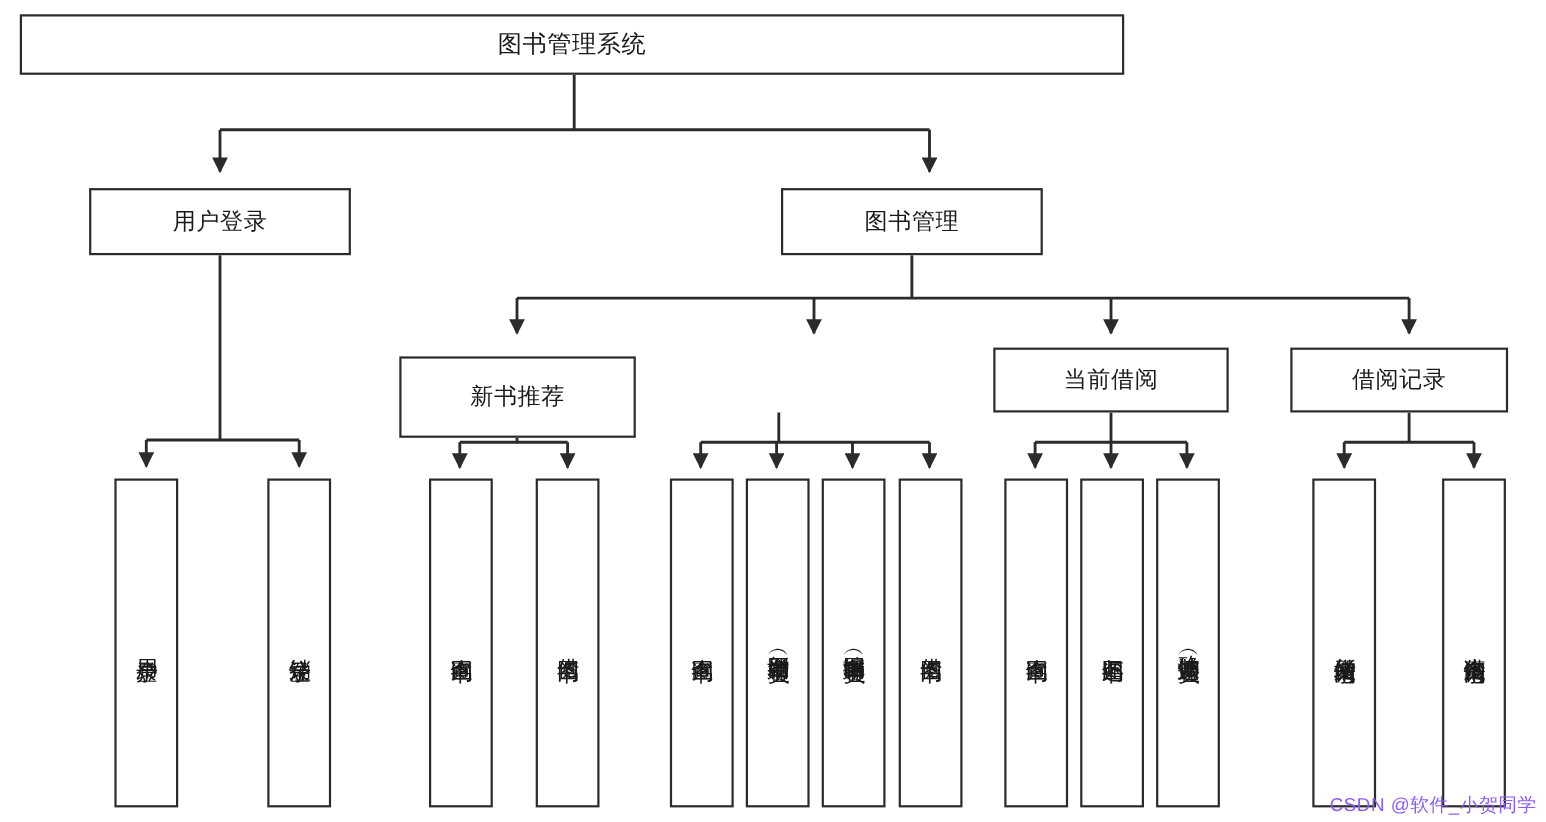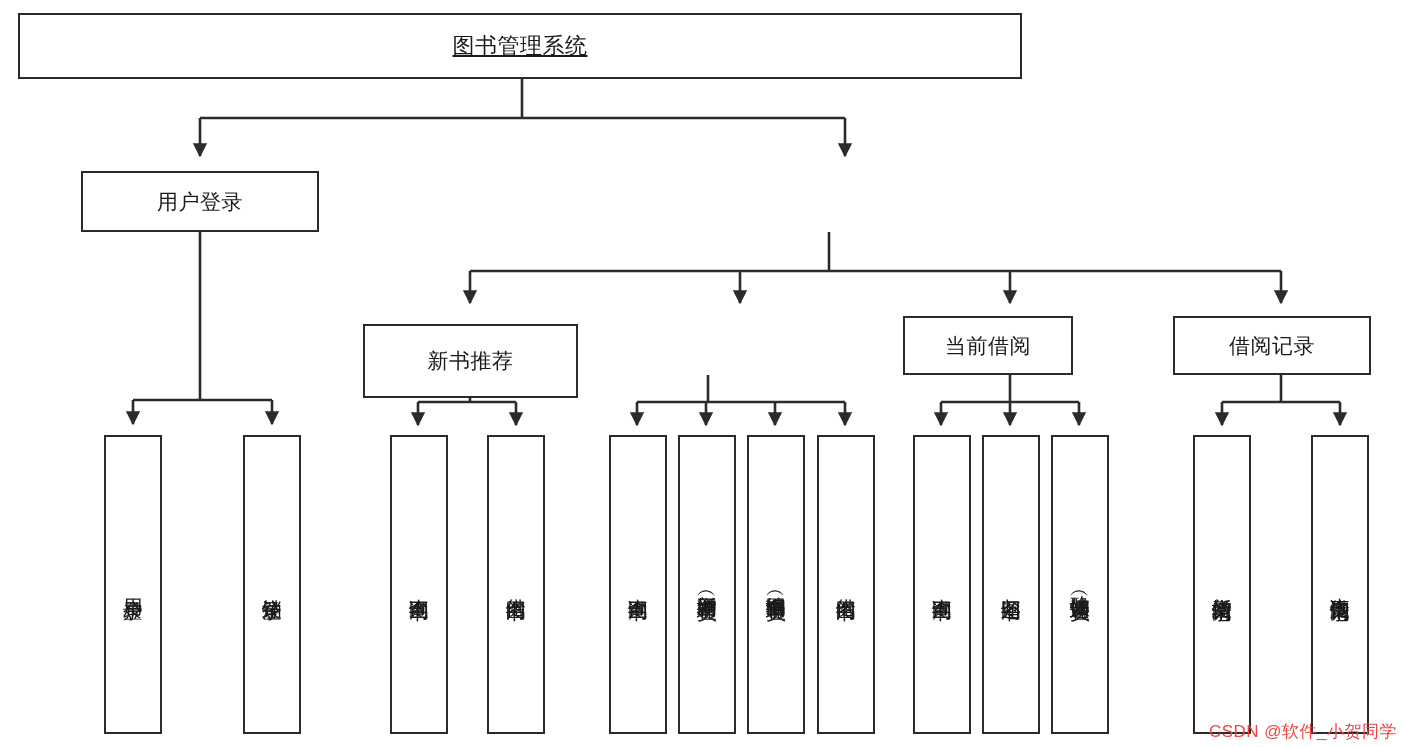--- a/index.html
+++ b/index.html
@@ -59,21 +59,21 @@
   .node.v .vtext {
     writing-mode: vertical-rl;
     text-orientation: upright;
     display: block;
   }
   .watermark {
     position: absolute;
     right: 8px;
     bottom: 4px;
     font-size: 17px;
-    color: #ef4444;
+    color: #8b5cf6;
     letter-spacing: 0.5px;
     z-index: 3;
     user-select: none;
   }
 </style>
 </head>
 <body>
 
 <div id="canvas">
 
@@ -120,26 +120,27 @@
       <path d="M 1010 402 L 1010 425" marker-end="url(#arrow)"></path>
       <path d="M 1079 402 L 1079 425" marker-end="url(#arrow)"></path>
 
       <path d="M 1281 375 L 1281 402"></path>
       <path d="M 1222 402 L 1340 402"></path>
       <path d="M 1222 402 L 1222 425" marker-end="url(#arrow)"></path>
       <path d="M 1340 402 L 1340 425" marker-end="url(#arrow)"></path>
     </g>
   </svg>
 
-  <div class="node h root" style="left:18px; top:13px; width:1004px; height:66px;text-decoration:underline;">图书管理系统</div>
+  <div class="node h root" style="left:18px; top:13px; width:1004px; height:55px;">图书管理系统</div>
 
   <div class="node h" style="left:81px; top:171px; width:238px; height:61px;">用户登录</div>
+  <div class="node h" style="left:710px; top:171px; width:238px; height:61px;">图书管理</div>
 
   <div class="node h" style="left:363px; top:324px; width:215px; height:74px;">新书推荐</div>
-  <div class="node h" style="left:903px; top:316px; width:170px; height:59px;">当前借阅</div>
+  <div class="node h" style="left:903px; top:316px; width:214px; height:59px;">当前借阅</div>
   <div class="node h" style="left:1173px; top:316px; width:198px; height:59px;">借阅记录</div>
 
   <div class="node v" style="left:104px; top:435px; width:58px; height:299px;">
     <span class="vtext">用户登录</span>
   </div>
   <div class="node v" style="left:243px; top:435px; width:58px; height:299px;">
     <span class="vtext">注销登录</span>
   </div>
 
   <div class="node v" style="left:390px; top:435px; width:58px; height:299px;">

